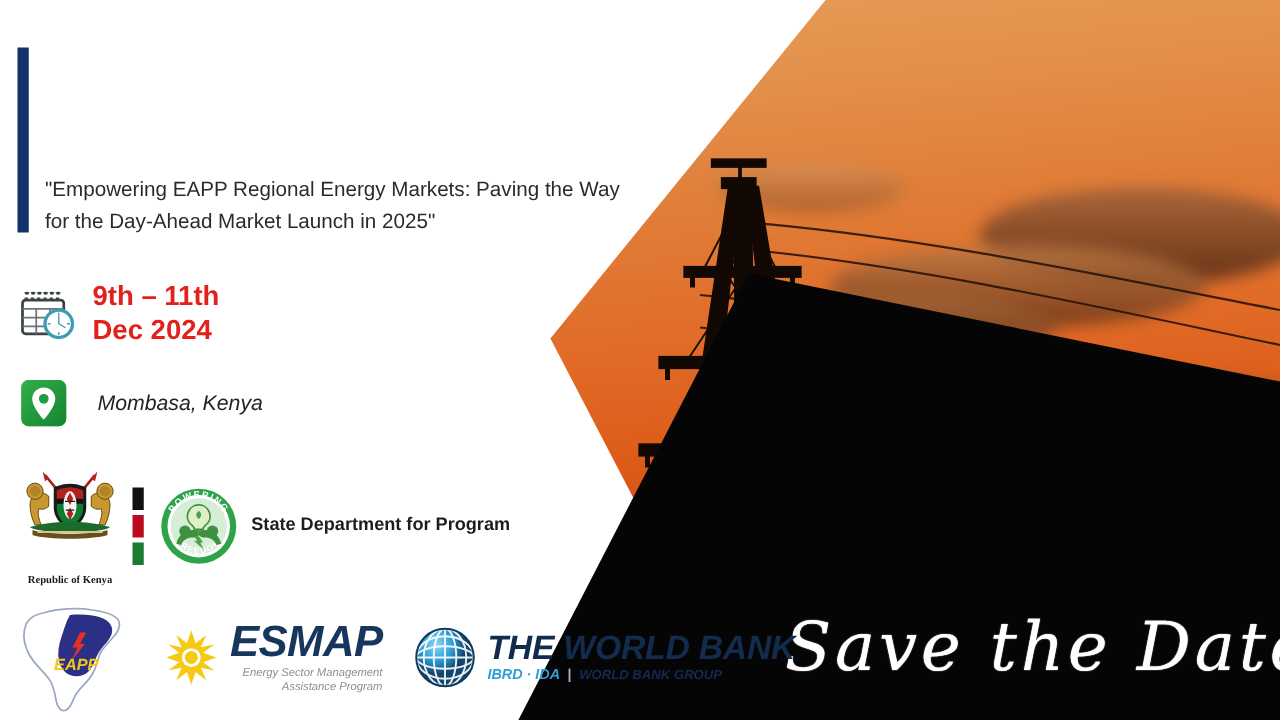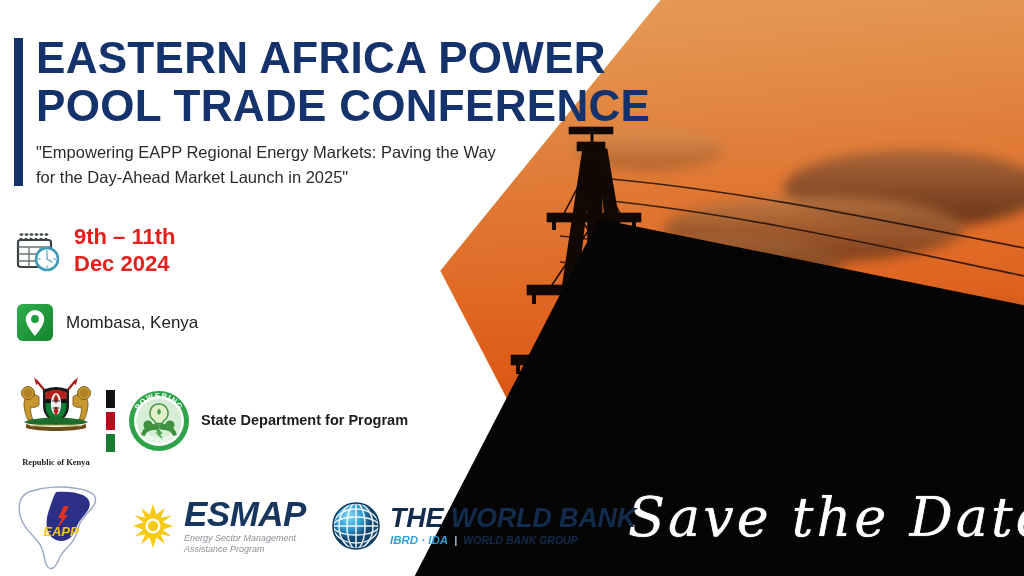--- a/index.html
+++ b/index.html
@@ -79,35 +79,35 @@
   .subtitle{
     position:absolute;left:36px;top:140px;width:470px;
     color:#2b2b2b;font-size:16.5px;line-height:1.5;font-weight:400;
   }
 
   
   .date-row{position:absolute;left:14px;top:224px;display:flex;align-items:center;gap:14px;}
   .date-text{font-weight:700;color:#e2201c;font-size:22px;line-height:1.22;white-space:nowrap;}
 
   
-  .loc-row{position:absolute;left:14px;top:302px;display:flex;align-items:center;gap:8px;}
+  .loc-row{position:absolute;left:14px;top:302px;display:flex;align-items:center;gap:20px;font-style:italic;}
   .loc-text{color:#232323;font-size:17px;}
 
   
   .min-row{position:absolute;left:14px;top:374px;display:flex;align-items:center;gap:0;}
   .flagdiv{width:9px;height:62px;margin:0 12px 0 8px;display:flex;flex-direction:column;gap:4px;}
   .flagdiv i{display:block;flex:1;}
   .flagdiv i:nth-child(1){background:#111;}
   .flagdiv i:nth-child(2){background:#bb0a1e;}
   .flagdiv i:nth-child(3){background:#1c7a32;}
   .min-text{margin-left:10px;color:#1d1d1d;font-weight:700;font-size:14.5px;line-height:1.35;white-space:nowrap;}
 
   
   .partner-row{position:absolute;left:16px;top:482px;display:flex;align-items:center;gap:10px;font-style:italic;}
-  .esmap{display:flex;align-items:center;gap:8px;margin-left:12px;}
+  .esmap{display:flex;align-items:center;gap:8px;margin-left:12px;text-align:right;}
   .esmap-txt .big{font-size:35px;font-weight:700;color:#17365d;letter-spacing:-.5px;line-height:.95;}
   .esmap-txt .small{font-size:9px;color:#8a8f96;line-height:1.25;margin-top:3px;}
   .wb{display:flex;align-items:center;gap:8px;margin-left:14px;}
   .wb-txt .big{font-size:27px;font-weight:700;color:#132b4d;letter-spacing:-.2px;line-height:1;white-space:nowrap;}
   .wb-txt .sub{font-size:11.5px;font-weight:700;line-height:1.2;margin-top:2px;white-space:nowrap;}
   .wb-txt .sub .ib{color:#2f9fd8;}
   .wb-txt .sub .bar{color:#9fb4c9;margin:0 3px;}
   .wb-txt .sub .grp{color:#132b4d;font-size:10.5px;}
 
   .coa-cap{font-family:"Liberation Serif", serif;font-weight:700;font-size:8.5px;color:#1a1a1a;text-align:center;margin-top:15px;}
@@ -200,24 +200,20 @@
         <path d="M741 418 L753 400 M753 418 L741 400"></path>
       </g>
     </svg>
   </div>
 
   <div class="black-wedge"></div>
   <div class="save-the-date">Save the Date</div>
 
   <div class="accent-bar"></div>
 
-  <div class="title">
-    <span class="line">EASTERN AFRICA POWER</span>
-    <span class="line">POOL TRADE CONFERENCE</span>
-  </div>
 
   <div class="subtitle">"Empowering EAPP Regional Energy Markets: Paving the Way for the Day-Ahead Market Launch in 2025"</div>
 
   <div class="date-row">
     <svg width="46" height="46" viewBox="0 0 46 46">
       <g stroke="#3c4347" stroke-width="2" fill="none">
         <path d="M7 10 v2 M12 10 v2 M17 10 v2 M22 10 v2 M27 10 v2 M32 10 v2" stroke-width="2.6"></path>
         <path d="M6 7 a2.5 2.5 0 0 1 3 0 M11 7 a2.5 2.5 0 0 1 3 0 M16 7 a2.5 2.5 0 0 1 3 0 M21 7 a2.5 2.5 0 0 1 3 0 M26 7 a2.5 2.5 0 0 1 3 0 M31 7 a2.5 2.5 0 0 1 3 0" stroke-width="2.2"></path>
       </g>
       <rect x="4" y="12" width="33" height="27" rx="2.5" fill="#fff" stroke="#3c4347" stroke-width="2.2"></rect>

